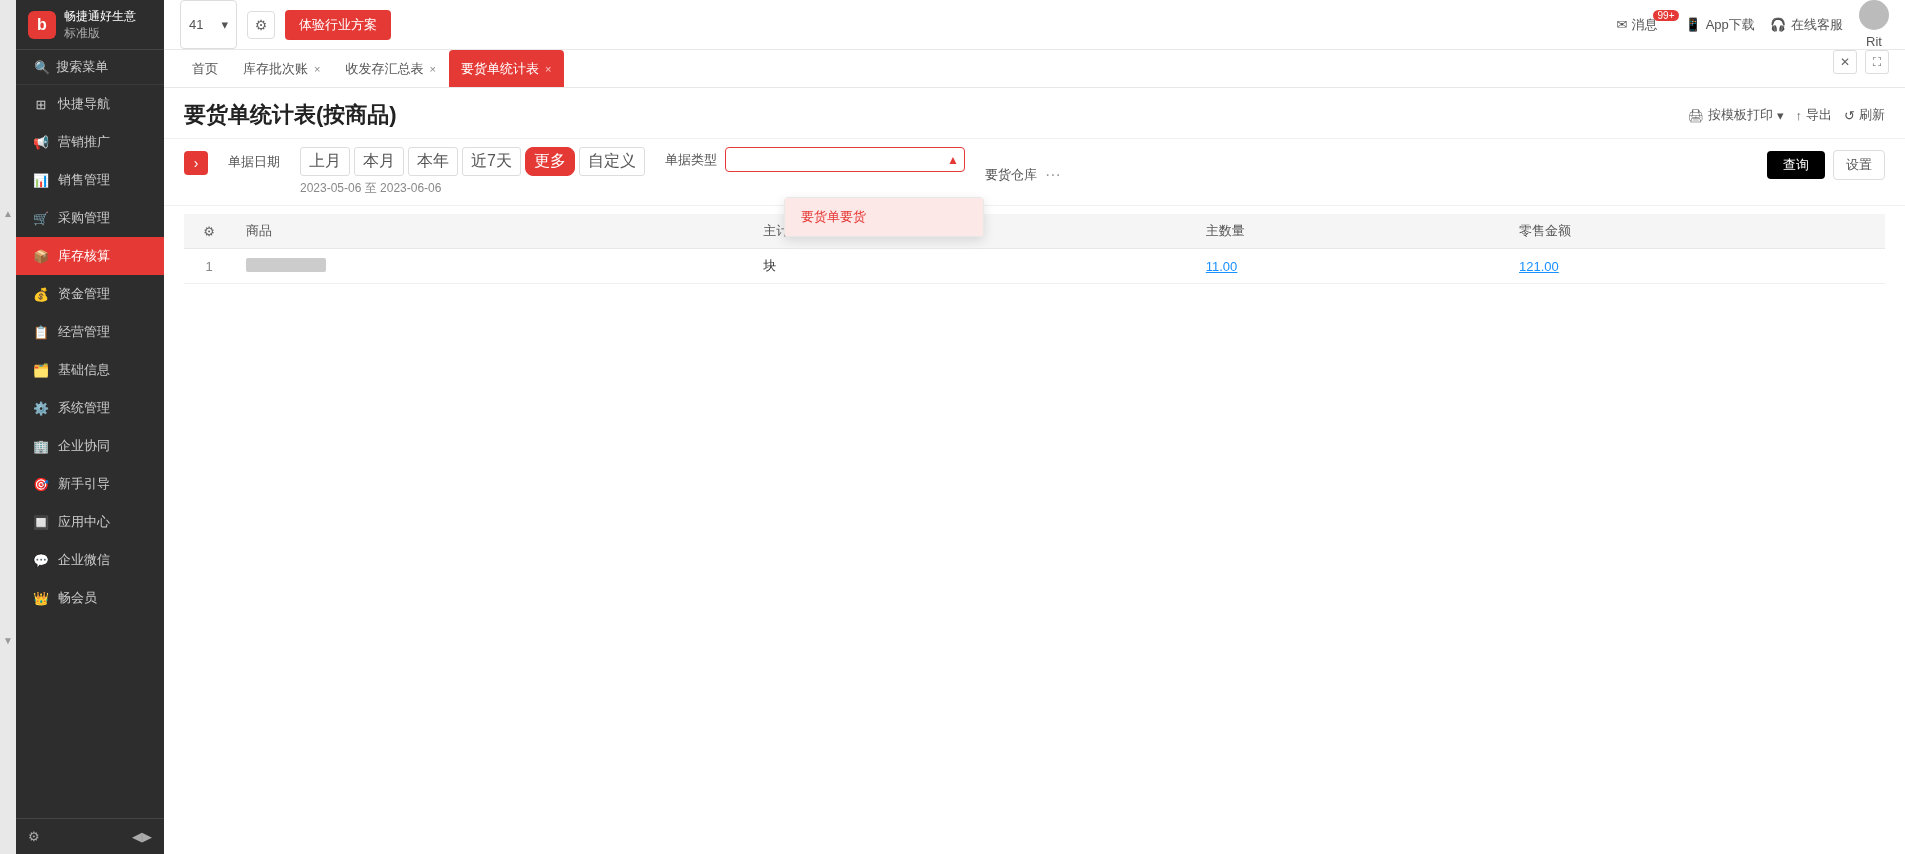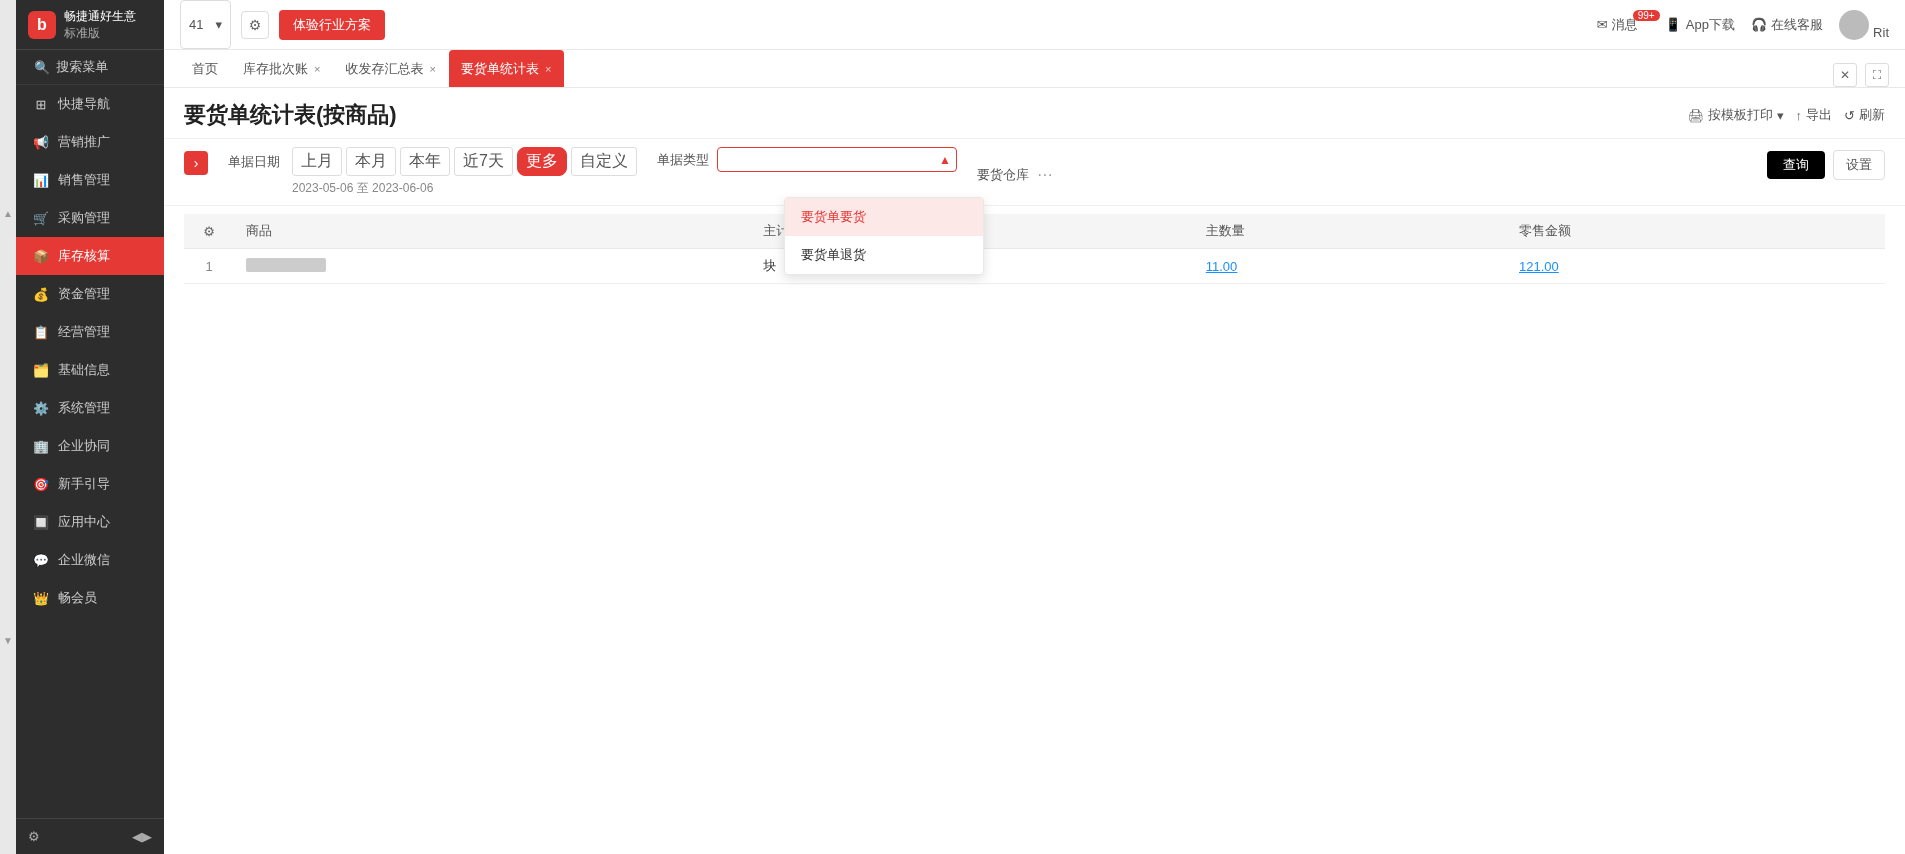--- a/index.html
+++ b/index.html
@@ -102,21 +102,21 @@
     .topbar-left { display: flex; align-items: center; gap: 10px; }
     .topbar-selector {
       display: flex;
       align-items: center;
       border: 1px solid #ddd;
       border-radius: 4px;
       padding: 16px 8px;
       cursor: pointer;
       color: #555;
       font-size: 13px;
-      gap: 12px;
+      gap: 18px;
       background: #fff;
     }
     .topbar-settings {
       width: 28px; height: 28px;
       border-radius: 4px;
       border: 1px solid #ddd;
       display: flex; align-items: center; justify-content: center;
       cursor: pointer; color: #666; font-size: 14px;
     }
     .topbar-btn-primary {
@@ -143,21 +143,21 @@
     }
     .avatar {
       width: 30px; height: 30px;
       border-radius: 50%;
       background: #bbb;
     }
 
     
     .tabs-bar {
       display: flex;
-      align-items: flex-end;
+      align-items: flex-start;
       padding: 0 16px;
       background: #fff;
       border-bottom: 1px solid #e8e8e8;
       flex-shrink: 0;
       height: 38px;
     }
     .tab-item {
       display: flex;
       align-items: center;
       padding: 0 12px;
@@ -235,21 +235,21 @@
       width: 24px; height: 24px;
       background: #e53935;
       color: #fff;
       border-radius: 4px;
       display: flex; align-items: center; justify-content: center;
       cursor: pointer;
       font-size: 14px;
       flex-shrink: 0;
       margin-top: 4px;
     }
-    .filter-section { display: flex; align-items: flex-start; gap: 12px; flex-wrap: wrap; }
+    .filter-section { display: flex; align-items: flex-start; gap: 20px; flex-wrap: wrap; }
     .filter-label { color: #555; font-size: 13px; white-space: nowrap; margin-top: 6px; }
     .date-btns { display: flex; align-items: center; gap: 4px; flex-wrap: wrap; }
     .date-btn {
       padding: 3px 8px;
       border: 1px solid #ddd;
       border-radius: 3px;
       cursor: pointer;
       font-size: 16px;
       color: #555;
       background: #fff;
@@ -492,21 +492,21 @@
         <span class="badge-num">99+</span>
       </div>
       <div class="topbar-badge">
         <span>📱</span>
         <span>App下载</span>
       </div>
       <div class="topbar-badge">
         <span>🎧</span>
         <span>在线客服</span>
       </div>
-      <div class="topbar-badge" style="display:flex;align-items:flex-end;">
+      <div class="topbar-badge" style="display:flex;align-items:center;flex-direction:column;">
         <div class="avatar"></div>
         <span>Rit</span>
       </div>
     </div>
   </div>
 
   <div class="tabs-bar">
     <div class="tab-item">
       <span>首页</span>
     </div>
@@ -581,23 +581,20 @@
       </div>
 
       <div class="filter-actions">
         <button class="btn-query">查询</button>
         <button class="btn-settings">设置</button>
       </div>
 
       <div class="dropdown-overlay">
         <div class="dropdown-item selected">
           <span>要货单要货</span>
-        </div>
-        <div class="dropdown-item">
-          <span>要货单退货</span>
         </div>
       </div>
     </div>
 
     <div class="table-container">
       <table>
         <thead>
           <tr>
             <th class="col-settings">⚙</th>
             <th>商品</th>

